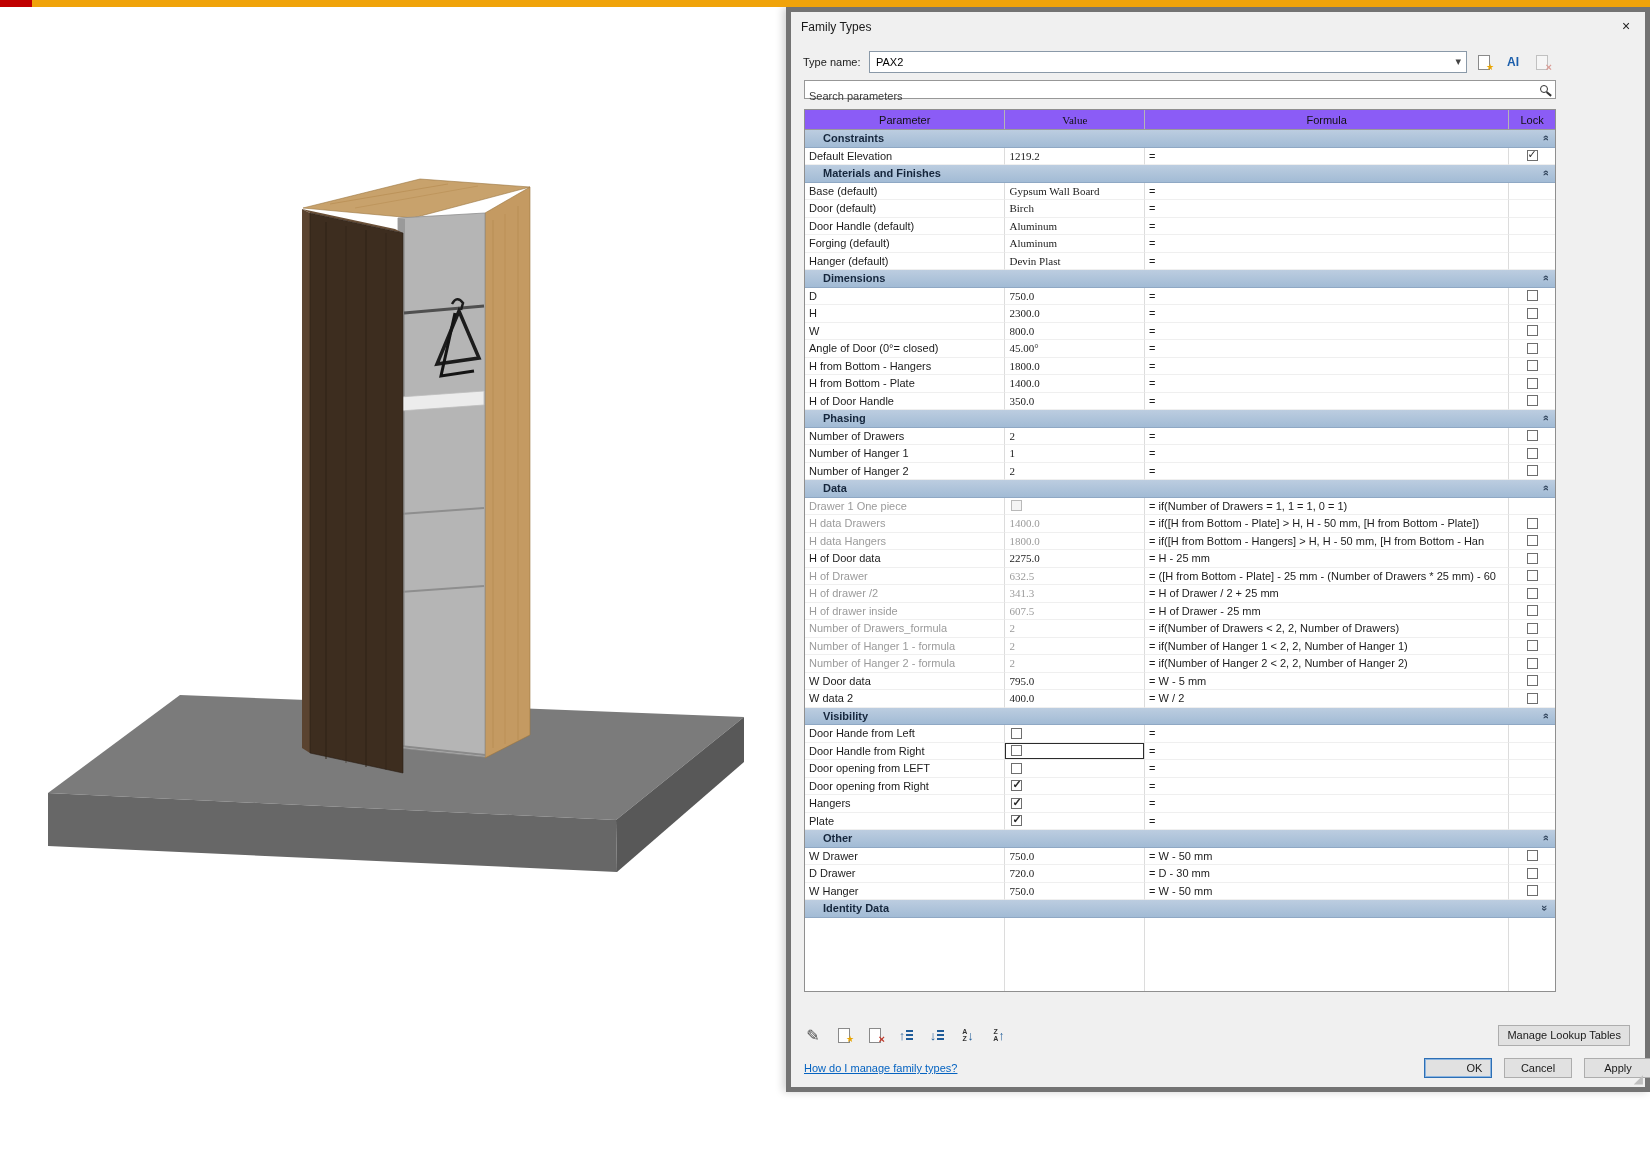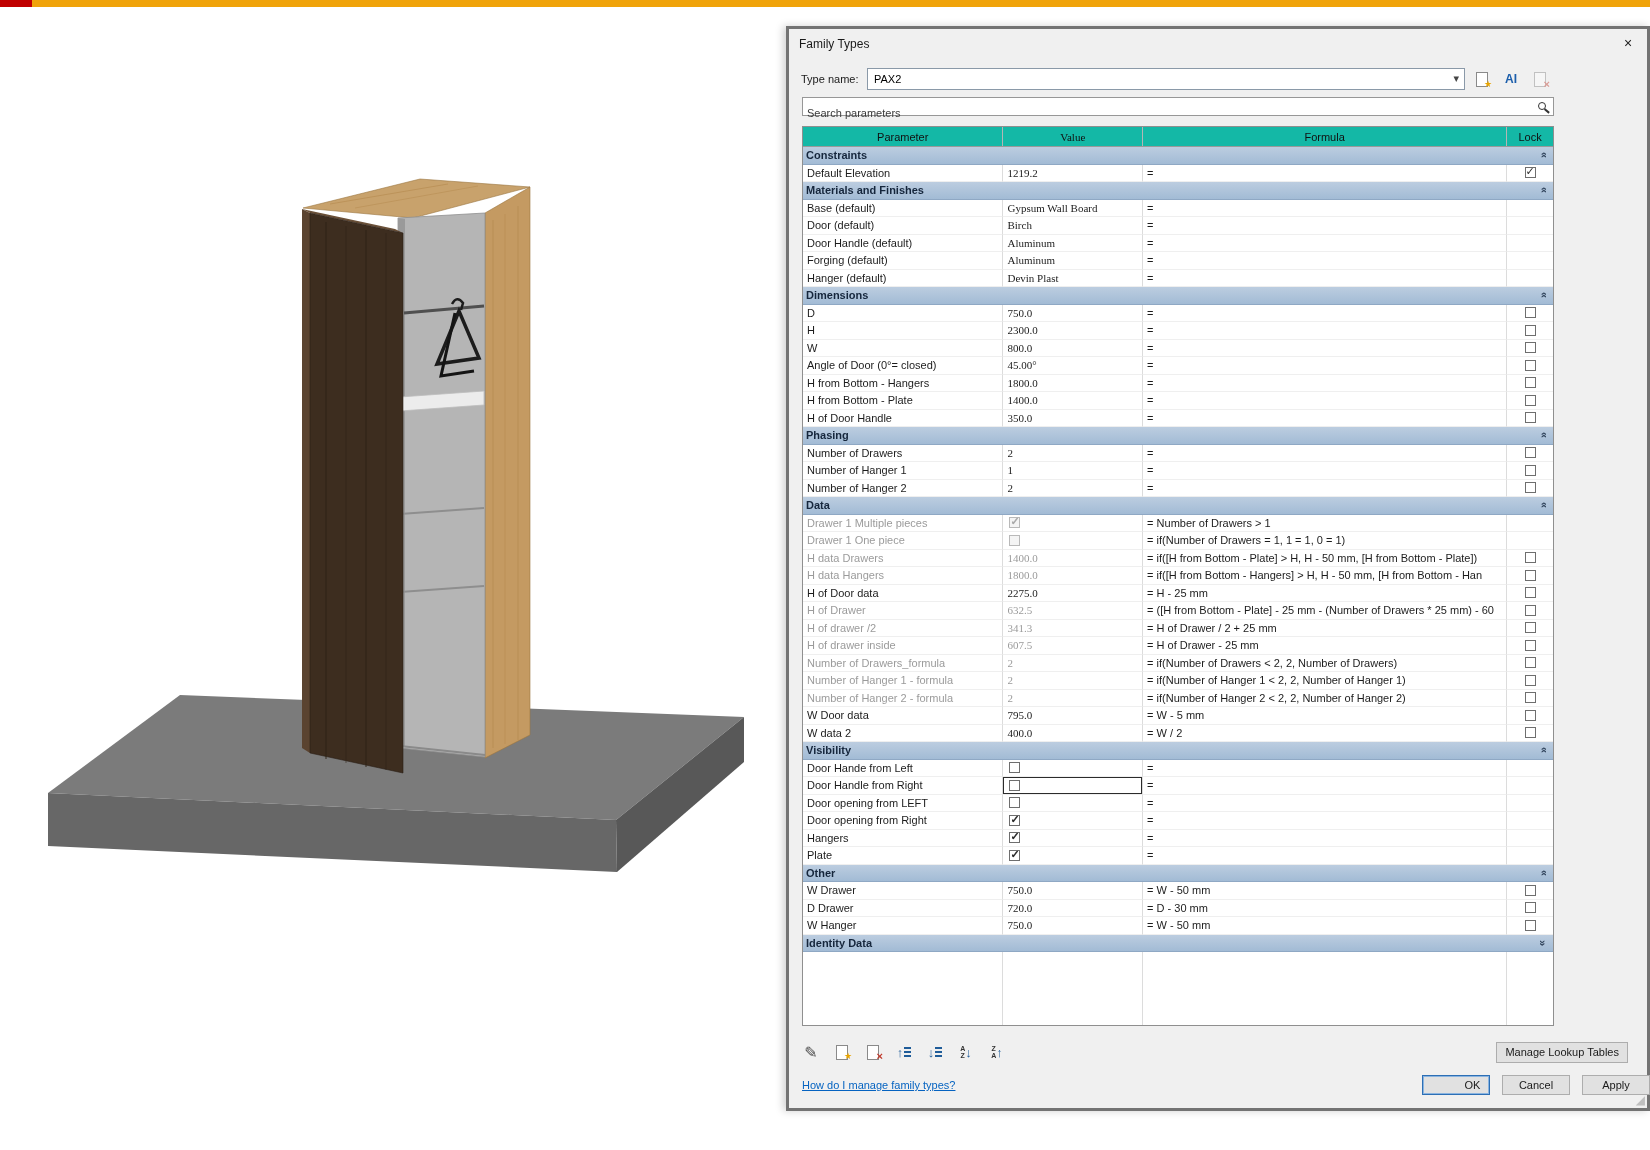--- a/index.html
+++ b/index.html
@@ -9,21 +9,21 @@
 
   
   .topbar { position:absolute; left:0; top:0; width:1650px; height:7px; background:#F0A30A; z-index:30; }
   .topbar-accent { position:absolute; left:0; top:0; width:32px; height:7px; background:#C00000; z-index:31; }
 
   
   .viewport { position:absolute; left:0; top:0; width:786px; height:1150px; background:#fff; }
 
   
   .dialog { position:absolute; left:786px; top:7px; width:864px; height:1085px;
-            background:#f0f0f0; border:3px solid #737373; box-shadow:-3px 0 8px rgba(0,0,0,.18); z-index:20;margin-top:19px; }
+            background:#f0f0f0; border:5px solid #737373; box-shadow:-3px 0 8px rgba(0,0,0,.18); z-index:20; }
   .dlg-title { position:absolute; left:10px; top:8px; font-size:12px; color:#1a1a1a; }
   .dlg-close { position:absolute; right:10px; top:5px; width:18px; height:18px; text-align:center;
                font-size:14px; line-height:18px; color:#222; cursor:pointer; }
 
   .tn-row { position:absolute; left:12px; top:38px; display:flex; align-items:center; }
   .tn-label { font-size:11px; color:#1a1a1a; width:66px; }
   .combo { width:598px; height:22px; background:#fff; border:1px solid #8a99a8; display:flex;
            align-items:center; font-size:11px; padding-left:6px; position:relative; }
   .combo-arrow { position:absolute; right:5px; top:3px; font-size:11px; color:#444; }
   .icon-btn { width:24px; height:24px; margin-left:5px; background:transparent; border:0; position:relative;
@@ -37,36 +37,36 @@
 
   .search { position:absolute; left:13px; top:68px; width:752px; height:19px; background:#fff;
             border:1px solid #979797; display:flex; align-items:center; padding:12px 22px 0 4px; }
   .search-ph { font-size:11px; color:#3a3a3a; }
   .mag { position:absolute; right:7px; top:4px; width:8px; height:8px; border:1.5px solid #333; border-radius:50%; }
   .mag::after { content:""; position:absolute; width:6px; height:1.5px; background:#333;
                 right:-5px; bottom:-2px; transform:rotate(40deg); }
 
   
   .ptable { position:absolute; left:13px; top:97px; width:752px; background:#fff; border:1px solid #8f8f8f; }
-  .thead { display:flex; height:20px; background:#14b8a6; border-bottom:1px solid #9a9a9a; }
+  .thead { display:flex; height:20px; background:#8b5cf6; border-bottom:1px solid #9a9a9a; }
   .hc { font-size:11px; color:#111; display:flex; align-items:center; justify-content:center;
         border-right:1px solid #b5b5b5; }
   .c-param { width:201px; } .c-value { width:140px;font-family:Liberation Serif, serif; } .c-formula { width:365px; } .c-lock { width:46px; }
   .hc.c-lock { border-right:0; }
 
   .trow { display:flex; height:17.5px; }
   .cell { border-right:1px solid #dcdcdc; border-bottom:1px solid #efefef; font-size:11px; color:#1c1c1c;
           display:flex; align-items:center; padding-left:4px; white-space:nowrap; overflow:hidden; }
   .cell.c-lock { border-right:0; justify-content:center; padding-left:0; }
   .trow.gray .c-param, .trow.gray .c-value { color:#9b9b9b; }
   .cell.focused { box-shadow:inset 0 0 0 1px #2b2b2b; background:#fff; }
 
   .sec { display:flex; height:17.5px; align-items:center; background:linear-gradient(#bccde0,#a2bbd5);
          border-bottom:1px solid #8fa8c4; }
-  .sec-t { font-size:11px; font-weight:bold; color:#15263c; padding-left:3px; }
+  .sec-t { font-size:11px; font-weight:bold; color:#15263c; padding-left:18px; }
   .chev { margin-left:auto; margin-right:7px; font-size:11px; font-weight:bold; color:#33465e;
           transform:rotate(-90deg); }
   .chev.down { transform:rotate(90deg); }
 
   .cb { width:11px; height:11px; background:#fff; border:1px solid #6e6e6e; position:relative; flex:none; margin-left:2px; }
   .c-lock .cb { margin-left:0; }
   .cb.on::after { content:"✓"; position:absolute; left:0px; top:-3px; font-size:11px; font-weight:bold; color:#2b2b2b; }
   .cb.dim { border-color:#b9b9b9; background:#f4f4f4; }
   .cb.dim.on::after { color:#a9a9a9; }
 
@@ -305,28 +305,20 @@
             <div class="cell c-formula">=</div>
             <div class="cell c-lock">
               <span class="cb"></span>
             </div>
           </div>
           <div class="sec">
             <span class="sec-t">Data</span>
             <span class="chev">»</span>
           </div>
           <div class="trow gray">
-            <div class="cell c-param">Drawer 1 Multiple pieces</div>
-            <div class="cell c-value">
-              <span class="cb on dim"></span>
-            </div>
-            <div class="cell c-formula">= Number of Drawers &gt; 1</div>
-            <div class="cell c-lock"></div>
-          </div>
-          <div class="trow gray">
             <div class="cell c-param">Drawer 1 One piece</div>
             <div class="cell c-value">
               <span class="cb dim"></span>
             </div>
             <div class="cell c-formula">= if(Number of Drawers = 1, 1 = 1, 0 = 1)</div>
             <div class="cell c-lock"></div>
           </div>
           <div class="trow gray">
             <div class="cell c-param">H data Drawers</div>
             <div class="cell c-value">1400.0</div>

